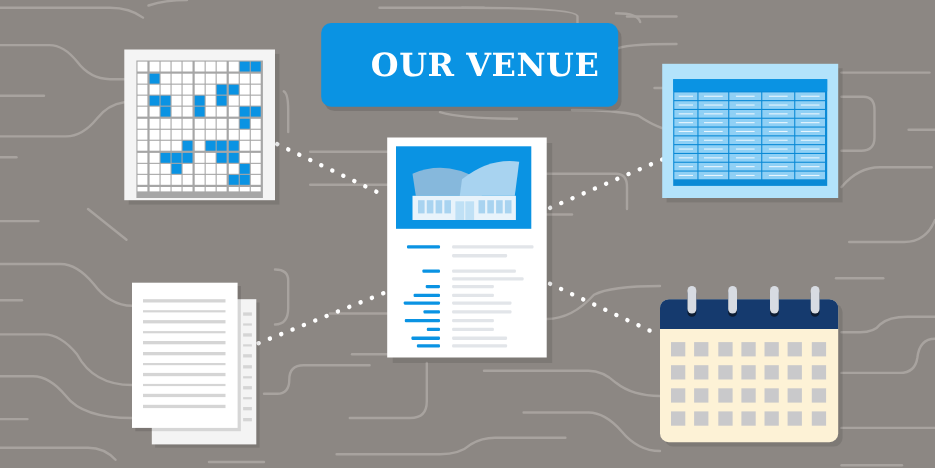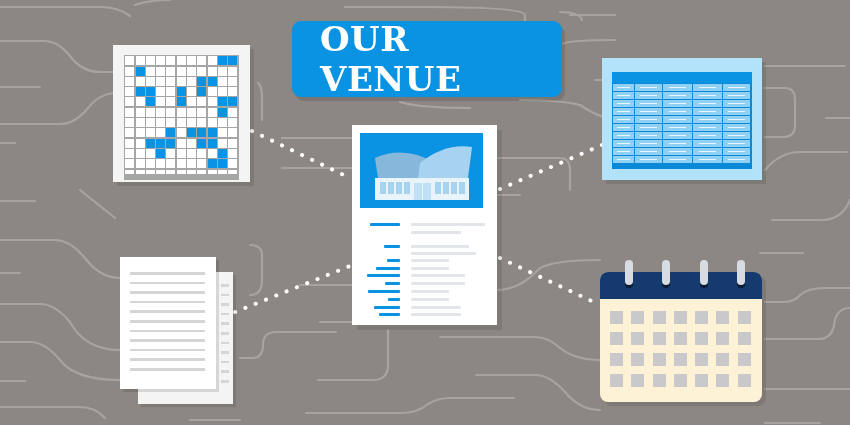--- a/index.html
+++ b/index.html
@@ -14,21 +14,21 @@
   .connectors { position: absolute; left: 0; top: 0; width: 850px; height: 425px; }
   .connectors line { stroke: #ffffff; stroke-width: 4; stroke-linecap: round; stroke-dasharray: 0.1 11; }
 
   .title-badge {
     position: absolute; left: 292px; top: 21px; width: 270px; height: 76px;
     background: #0a93e3; border-radius: 9px;
     box-shadow: 3px 4px 0 rgba(0,0,0,0.12);
     display: flex; align-items: center; justify-content: center;
   }
   .title-badge span {
-    color: #ffffff; font-weight: bold; font-size: 34px; letter-spacing: 0.5px;
+    color: #ffffff; font-weight: bold; font-size: 29px; letter-spacing: 0.5px;
     font-family: "DejaVu Serif", serif;
     margin-left: 28px;
   }
 
   
   .grid-card {
     position: absolute; left: 113px; top: 45px; width: 137px; height: 137px;
     background: #f4f4f4; box-shadow: 4px 4px 0 rgba(0,0,0,0.1);
   }
   .grid-card .grid {

